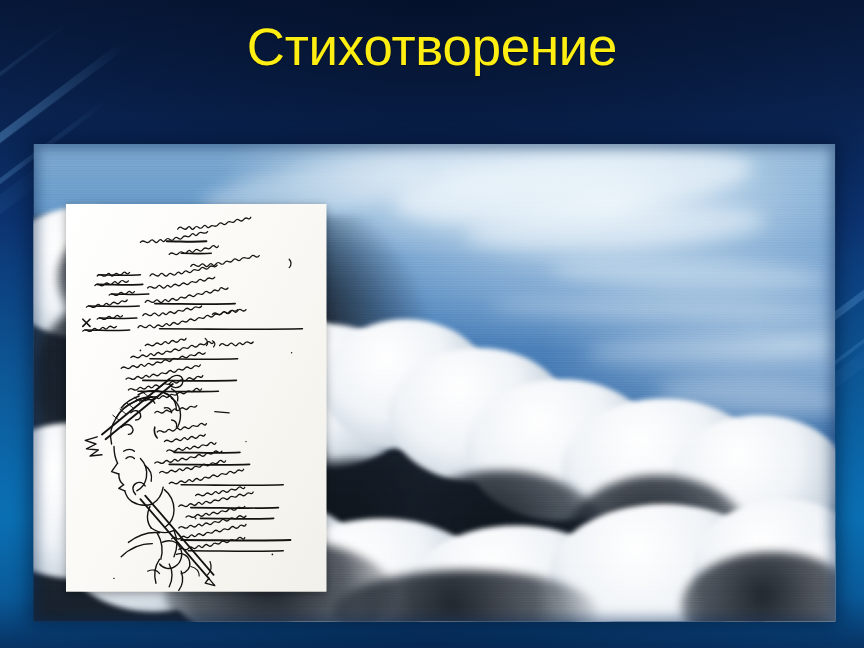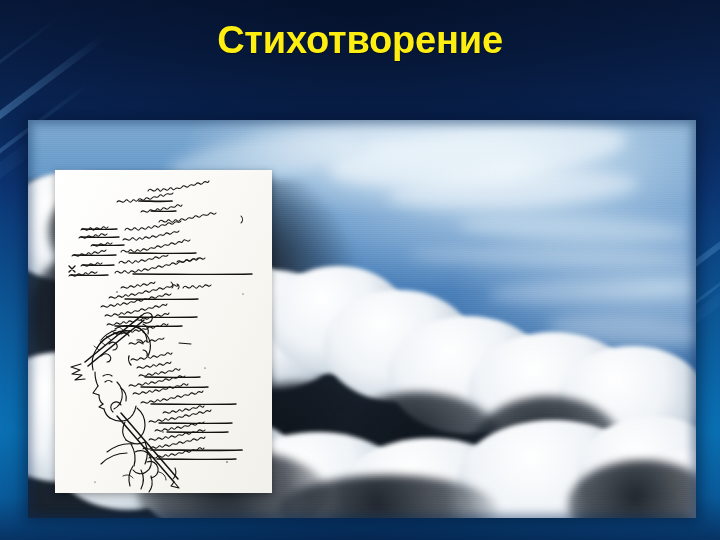--- a/index.html
+++ b/index.html
@@ -66,22 +66,22 @@
     left: 0;
     top: 18px;
     width: 720px;
     text-align: center;
     z-index: 40;
     pointer-events: none;
   }
   .title-line {
     display: block;
     color: #ffee11;
-    font-weight: bold;
-    font-size: 38px;
+    font-weight: normal;
+    font-size: 44px;
     line-height: 44px;
     letter-spacing: -0.2px;
     text-shadow: 0 1px 1px rgba(0,0,0,0.45);
     font-family: "Liberation Sans", sans-serif;
   }
 
   
   .photo {
     position: absolute;
     left: 28px;

